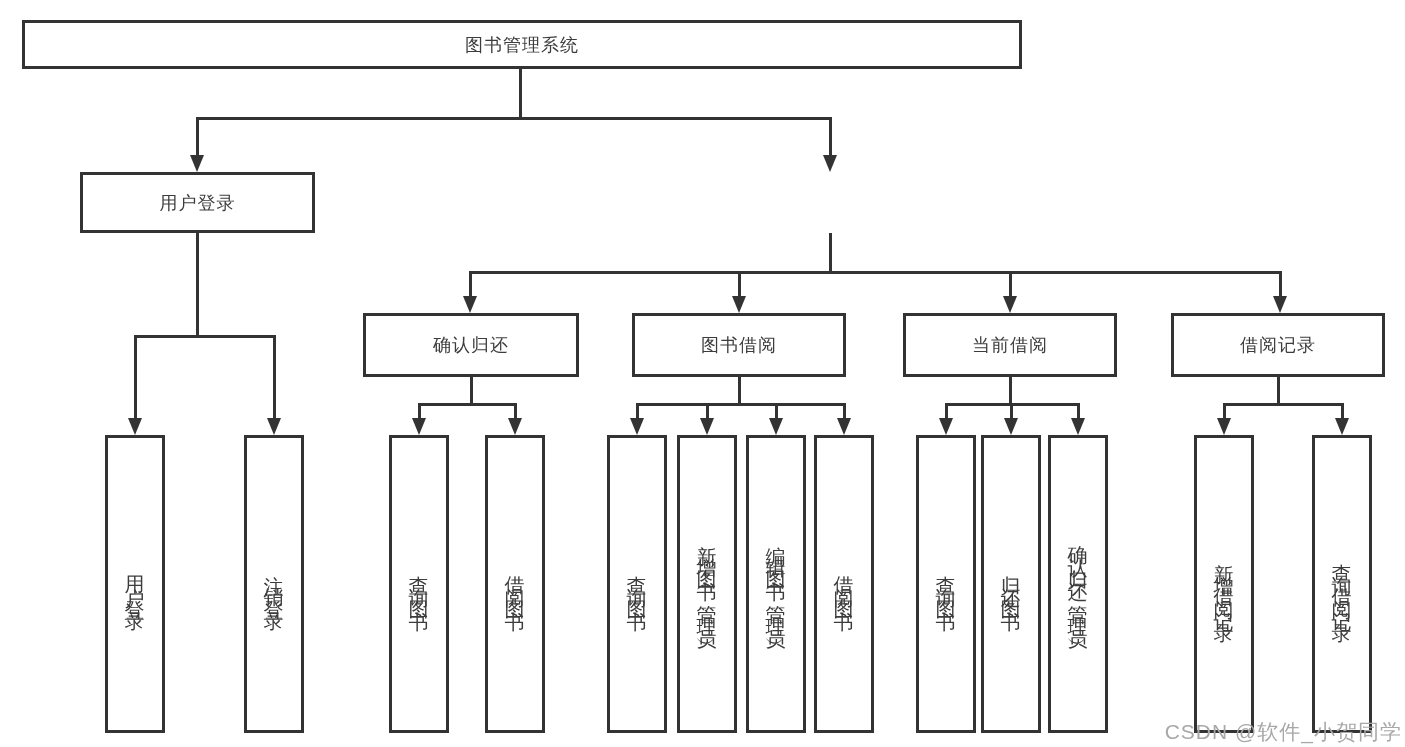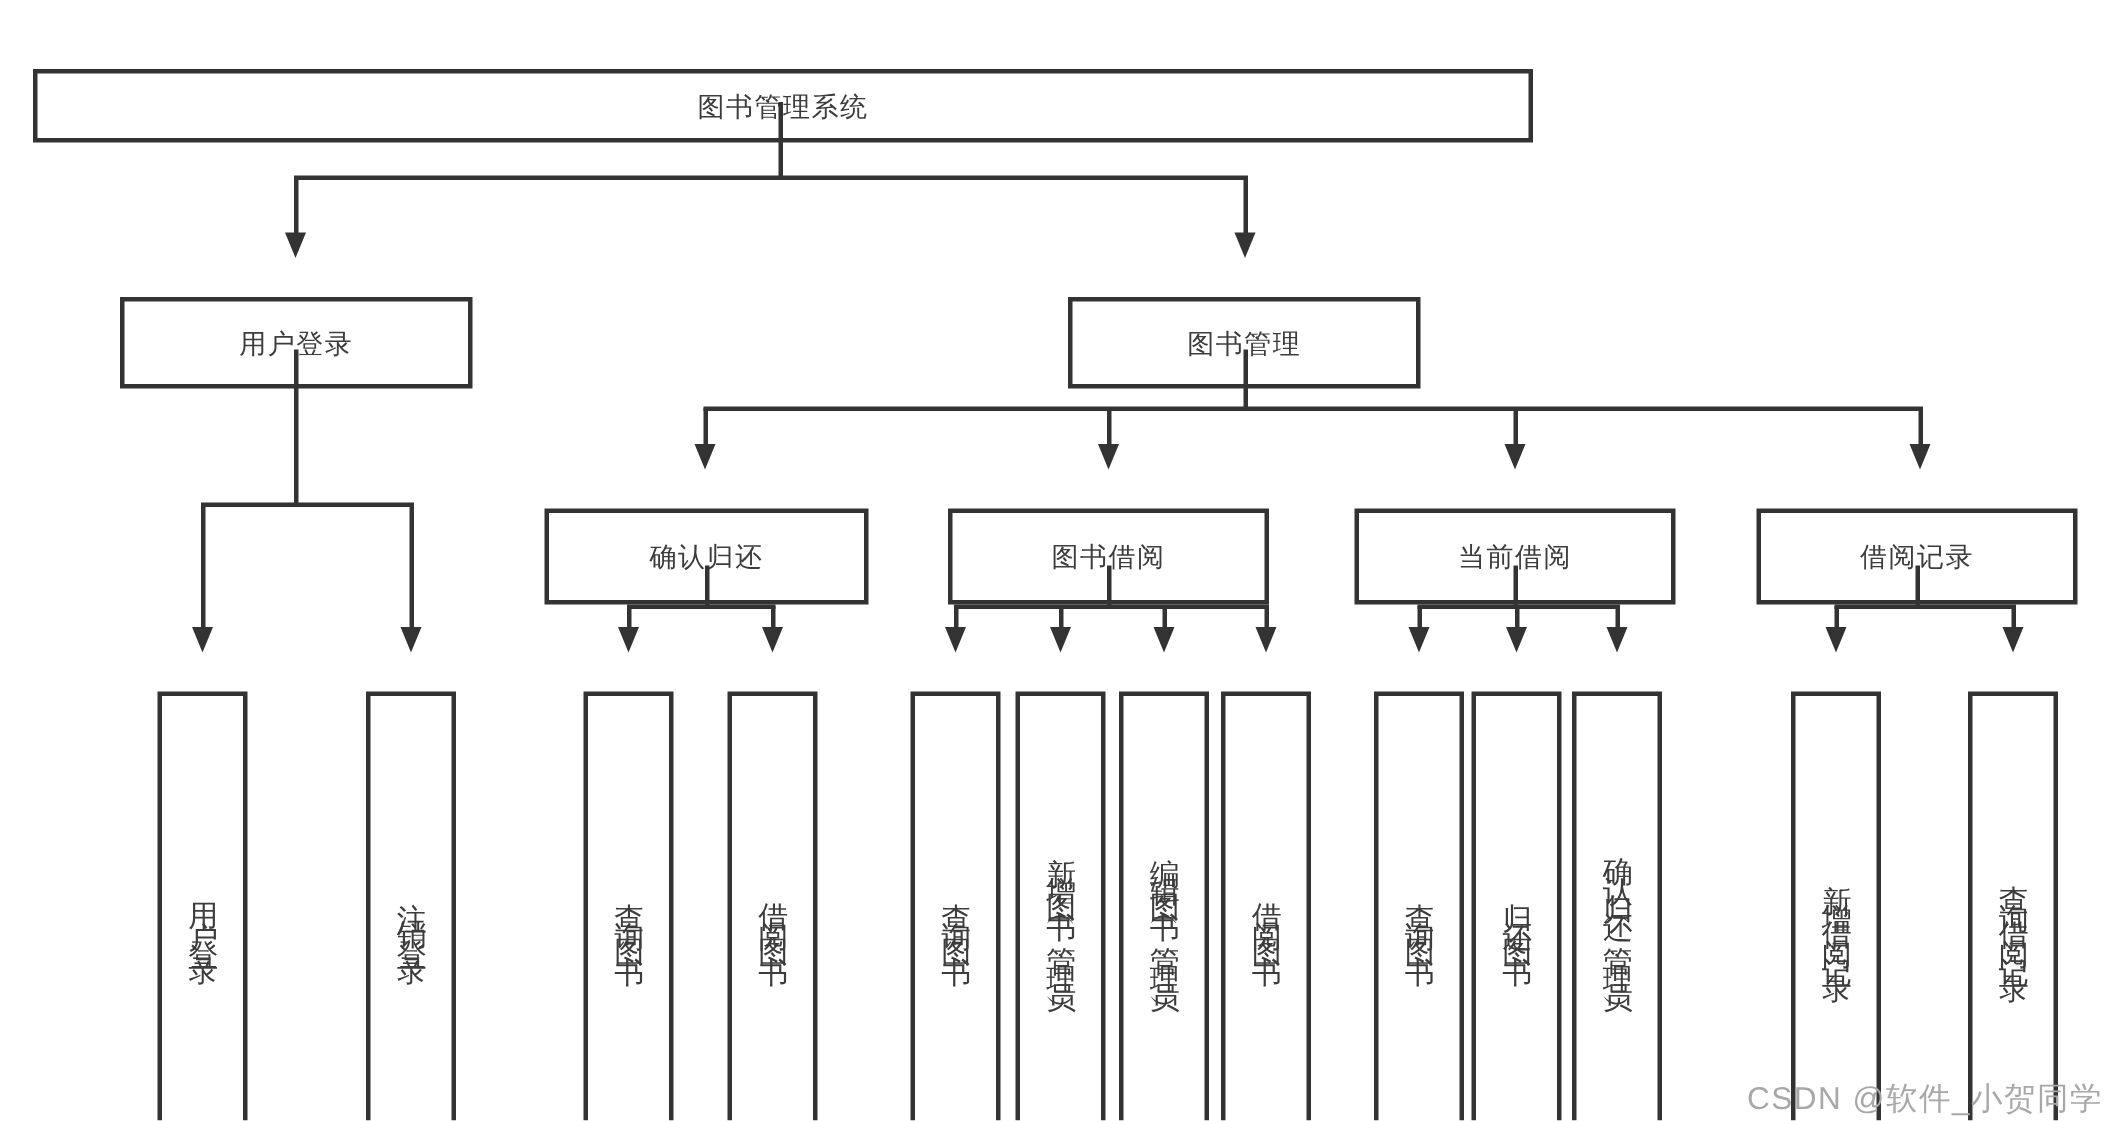--- a/index.html
+++ b/index.html
@@ -16,21 +16,20 @@
     overflow:hidden;
     font-family:"Liberation Sans","DejaVu Sans",sans-serif;
   }
   .box{
     position:absolute;
     box-sizing:border-box;
     border:3px solid var(--line);
     background:var(--bg);
     display:flex;align-items:center;justify-content:center;
     color:var(--text);
-    margin-top:26px;
   }
   .hbox{font-size:18px;letter-spacing:1px;}
   .vbox{
     font-size:20px;
     writing-mode:vertical-rl;
     text-orientation:mixed;
     letter-spacing:12px;
     line-height:1;
     text-align:center;
   }
@@ -65,23 +64,20 @@
 
   <div class="vl" style="left:518.5px;top:68px;height:50px"></div>
   <div class="hl" style="left:195.5px;top:116.5px;width:636px"></div>
   <div class="vl" style="left:195.5px;top:118px;height:38px"></div>
   <div class="ah" style="left:190px;top:155px"></div>
   <div class="vl" style="left:828.5px;top:118px;height:38px"></div>
   <div class="ah" style="left:823px;top:155px"></div>
 
   <div class="box hbox" style="left:80px;top:172px;width:235px;height:61px">
     <span class="lbl">用户登录</span>
-  </div>
-  <div class="box hbox" style="left:712px;top:172px;width:235px;height:61px">
-    <span class="lbl">图书管理</span>
   </div>
 
   <div class="vl" style="left:195.5px;top:233px;height:103px"></div>
   <div class="hl" style="left:133.5px;top:334.5px;width:142px"></div>
   <div class="vl" style="left:133.5px;top:336px;height:82px"></div>
   <div class="ah" style="left:128px;top:418px"></div>
   <div class="vl" style="left:272.5px;top:336px;height:82px"></div>
   <div class="ah" style="left:267px;top:418px"></div>
 
   <div class="vl" style="left:828.5px;top:233px;height:39px"></div>

